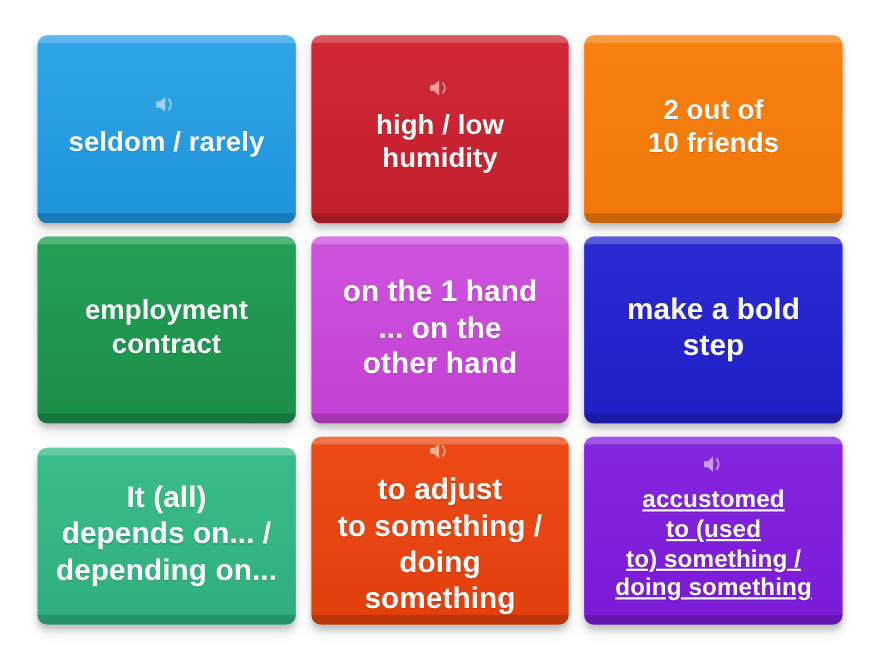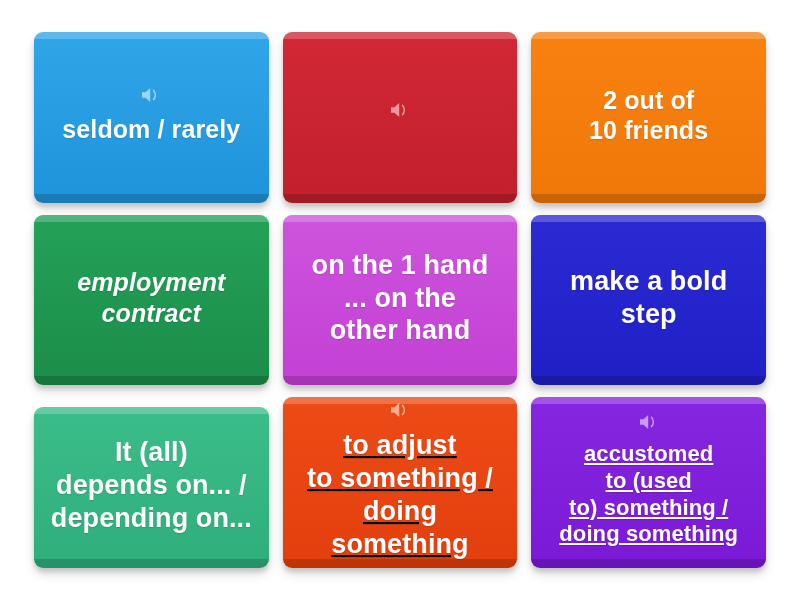--- a/index.html
+++ b/index.html
@@ -113,29 +113,31 @@
       </div>
     </div>
     <div class="card" style="background: linear-gradient(rgb(211, 40, 54) 0%, rgb(194, 31, 44) 100%);">
       <div class="card-inner">
         <span class="audio-icon">
           <svg width="22" height="18" viewBox="0 0 22 18" aria-hidden="true">
             <path d="M2 6.3h3.4L10.2 2.1v13.8L5.4 11.7H2z" fill="#ffffff"></path>
             <path d="M13.6 4.4a7.2 7.2 0 0 1 0 9.2" stroke="#ffffff" stroke-width="1.6" fill="none" stroke-linecap="round"></path>
           </svg>
         </span>
+        <div class="card-text fs-xl">high / low
+humidity</div>
       </div>
     </div>
     <div class="card" style="background: linear-gradient(rgb(249, 129, 16) 0%, rgb(240, 120, 8) 100%);">
       <div class="card-inner">
         <div class="card-text fs-xl">2 out of
 10 friends</div>
       </div>
     </div>
-    <div class="card" style="background: linear-gradient(rgb(36, 161, 88) 0%, rgb(27, 141, 74) 100%); font-style: italic;">
+    <div class="card" style="background: linear-gradient(rgb(36, 161, 88) 0%, rgb(27, 141, 74) 100%);">
       <div class="card-inner">
         <div class="card-text fs-xl">employment
 contract</div>
       </div>
     </div>
     <div class="card" style="background: linear-gradient(rgb(205, 84, 221) 0%, rgb(195, 64, 212) 100%);">
       <div class="card-inner">
         <div class="card-text fs-lg">on the 1 hand
 ... on the
 other hand</div>
@@ -146,21 +148,21 @@
         <div class="card-text fs-lg">make a bold step</div>
       </div>
     </div>
     <div class="card" style="background: linear-gradient(rgb(59, 189, 137) 0%, rgb(47, 174, 124) 100%); margin-top: 10px;">
       <div class="card-inner">
         <div class="card-text fs-lg">It (all)
 depends on... /
 depending on...</div>
       </div>
     </div>
-    <div class="card" style="background: linear-gradient(rgb(236, 75, 22) 0%, rgb(226, 63, 12) 100%); text-decoration: underline;">
+    <div class="card" style="background: linear-gradient(rgb(236, 75, 22) 0%, rgb(226, 63, 12) 100%);">
       <div class="card-inner">
         <span class="audio-icon">
           <svg width="22" height="18" viewBox="0 0 22 18" aria-hidden="true">
             <path d="M2 6.3h3.4L10.2 2.1v13.8L5.4 11.7H2z" fill="#ffffff"></path>
             <path d="M13.6 4.4a7.2 7.2 0 0 1 0 9.2" stroke="#ffffff" stroke-width="1.6" fill="none" stroke-linecap="round"></path>
           </svg>
         </span>
         <div class="card-text fs-lg">to adjust
 to something /
 doing something</div>

